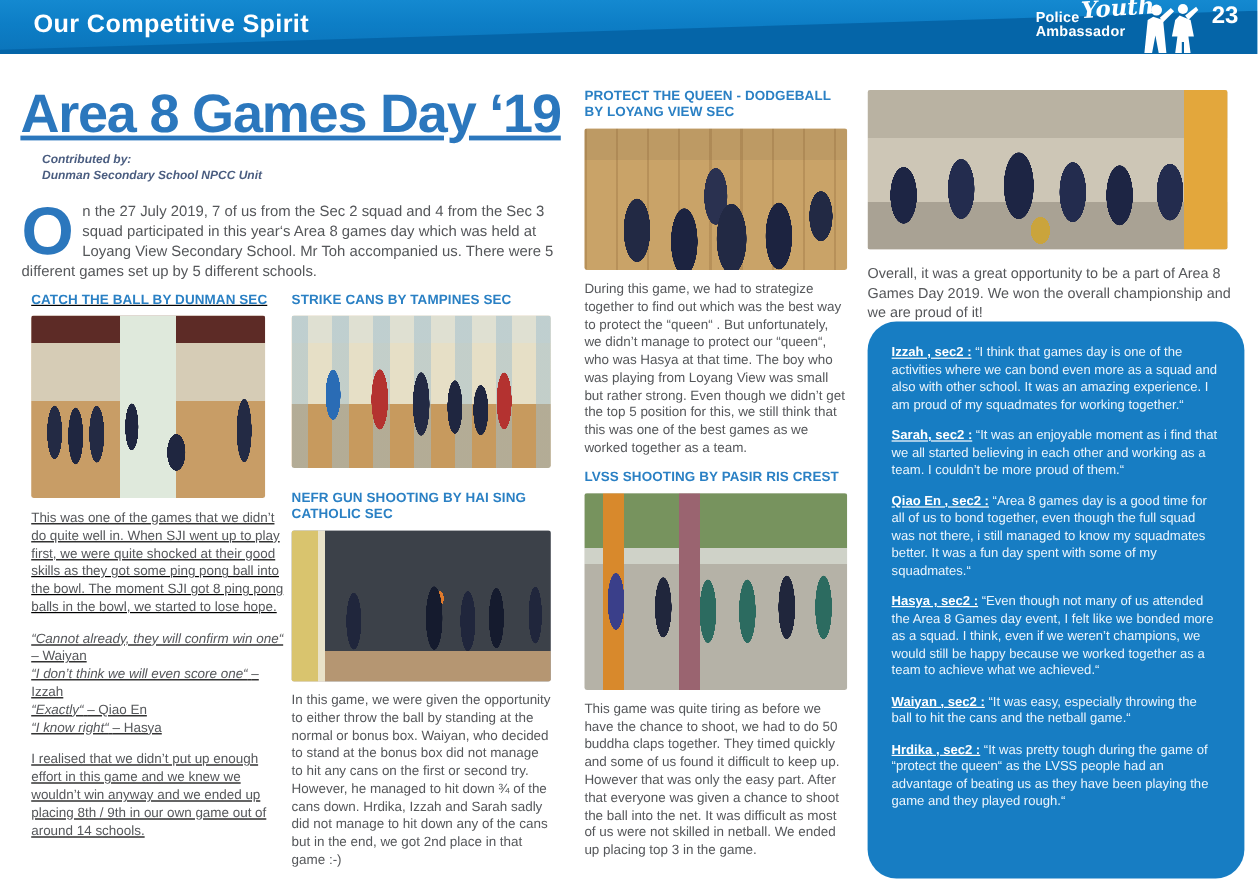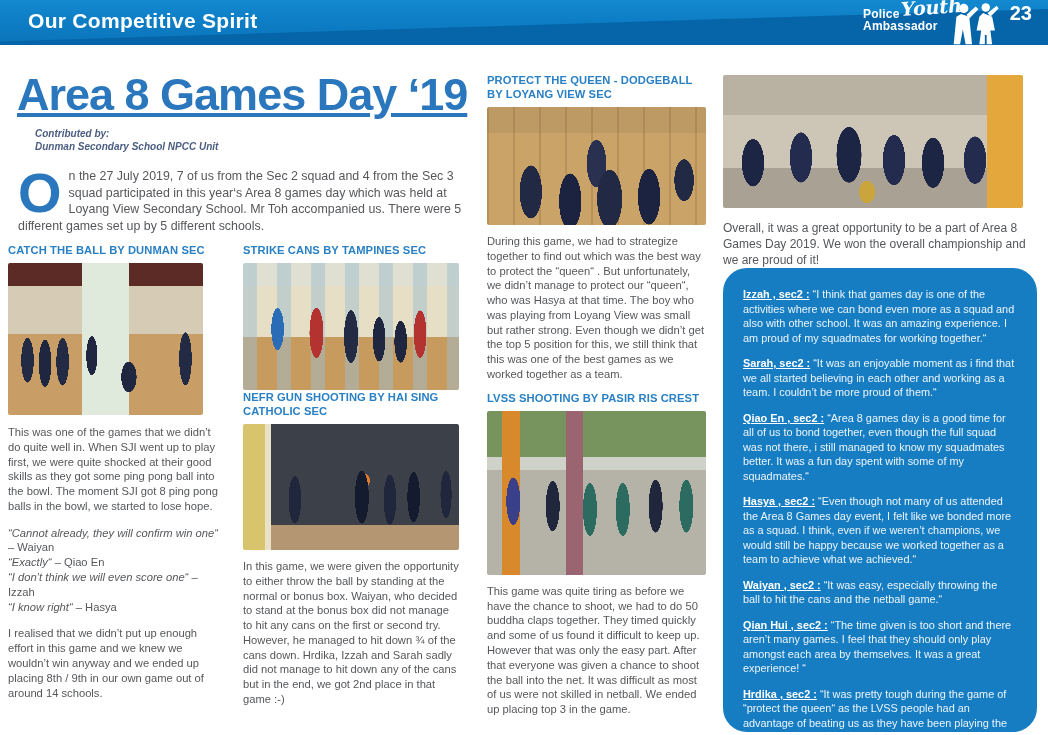--- a/index.html
+++ b/index.html
@@ -31,21 +31,21 @@
     font-size:45px;font-weight:bold;letter-spacing:-1px;line-height:1.0;text-decoration:underline;}
   #byline{position:absolute;left:35px;top:127px;color:#4a5d80;font-size:10px;
     font-style:italic;font-weight:bold;line-height:1.3;}
   #intro{position:absolute;left:18px;top:168px;width:448px;color:#55575a;
     font-size:12.4px;line-height:1.34;}
   #intro .dropcap{float:left;color:#2b77bd;font-weight:bold;font-size:56px;
     line-height:46px;padding:2px 7px 0 0;}
 
   
   .col{position:absolute;}
-  #col1{left:8px;top:243px;width:212px;}
+  #col1{left:26px;top:243px;width:212px;text-decoration:underline;}
   #col2{left:243px;top:243px;width:216px;}
   #col3{left:487px;top:73px;width:219px;}
   #col4{left:723px;top:73px;width:314px;}
 
   #p1{width:195px;height:152px;margin-top:6px;
     background-color:#c89d66;
     background-image:
       radial-gradient(ellipse 9px 32px at 10% 64%, #232a44 69%, transparent 70%),
       radial-gradient(ellipse 9px 34px at 19% 66%, #1f2640 69%, transparent 70%),
       radial-gradient(ellipse 9px 34px at 28% 65%, #232a44 69%, transparent 70%),
@@ -107,21 +107,21 @@
       radial-gradient(ellipse 18px 40px at 42% 60%, #1d2544 69%, transparent 70%),
       radial-gradient(ellipse 16px 36px at 57% 64%, #232c4e 69%, transparent 70%),
       radial-gradient(ellipse 16px 36px at 70% 66%, #1d2544 69%, transparent 70%),
       radial-gradient(ellipse 16px 34px at 84% 64%, #232c4e 69%, transparent 70%),
       radial-gradient(ellipse 10px 14px at 48% 88%, #caa43c 80%, transparent 81%),
       linear-gradient(90deg, transparent 0 88%, #e3a73c 88% 100%),
       linear-gradient(180deg, #b9b2a2 0 30%, #cdc6b6 30% 70%, #a9a294 70% 100%);} .gap12{height:12px;}
   .quoteline{color:#55575a;font-size:11.2px;line-height:1.32;}
   .quoteline .q{font-style:italic;}
   #col1 .body-txt{margin-top:10px;}
-  #col2 .h2b{margin-top:0;}
+  #col2 .h2b{margin-top:18px;}
   #col2 .body-txt{margin-top:9px;}
   #col3 .body-txt{margin-top:9px;}
   #col3 .h2b{margin-top:9px;}
 
   #overall{margin-top:12px;color:#55575a;font-size:12px;line-height:1.34;width:308px;}
 
   
   #thoughts{position:absolute;left:723px;top:268px;width:314px;height:464px;
     background:#177dc3;border-radius:24px;box-sizing:border-box;padding:19px 20px;}
   #thoughts .t-head{color:#ffffff;font-weight:bold;font-size:12.6px;letter-spacing:.2px;margin-bottom:12px;}
@@ -164,22 +164,22 @@
   <div id="intro">
     <span class="dropcap">O</span><span>n the 27 July 2019, 7 of us from the Sec 2 squad and 4 from the Sec 3 squad participated in this year‘s Area 8 games day which was held at Loyang View Secondary School. Mr Toh accompanied us. There were 5 different games set up by 5 different schools.</span>
   </div>
 
   <div id="col1" class="col">
     <div class="h-section">CATCH THE BALL BY DUNMAN SEC</div>
     <div id="p1" class="photo"></div>
     <div class="body-txt">This was one of the games that we didn’t do quite well in. When SJI went up to play first, we were quite shocked at their good skills as they got some ping pong ball into the bowl. The moment SJI got 8 ping pong balls in the bowl, we started to lose hope.</div>
     <div class="gap12"></div>
     <div class="quoteline"><span class="q">“Cannot already, they will confirm win one“</span> <span>– Waiyan</span></div>
+    <div class="quoteline"><span class="q">“I don’t think we will even score one“</span> <span>– Izzah</span></div>
     <div class="quoteline"><span class="q">“Exactly“</span> <span>– Qiao En</span></div>
-    <div class="quoteline"><span class="q">“I don’t think we will even score one“</span> <span>– Izzah</span></div>
     <div class="quoteline"><span class="q">“I know right“</span> <span>– Hasya</span></div>
     <div class="gap12"></div>
     <div class="body-txt" style="margin-top:0">I realised that we didn’t put up enough effort in this game and we knew we wouldn’t win anyway and we ended up placing 8th / 9th in our own game out of around 14 schools.</div>
   </div>
 
   <div id="col2" class="col">
     <div class="h-section">STRIKE CANS BY TAMPINES SEC</div>
     <div id="p2" class="photo"></div>
     <div class="h-section h2b">NEFR GUN SHOOTING BY HAI SING CATHOLIC SEC</div>
     <div id="p3" class="photo"></div>
@@ -199,17 +199,16 @@
     <div id="p6" class="photo"></div>
     <div id="overall">Overall,  it was a great opportunity to be a part of Area 8 Games Day 2019. We won the overall championship and we are proud of it!</div>
   </div>
 
   <div id="thoughts">
     <div class="thought"><span class="t-name">Izzah , sec2 :</span><span> “I think that games day is one of the activities where we can bond even more as a squad and also with other school. It was an amazing experience. I am proud of my squadmates for working together.“</span></div>
     <div class="thought"><span class="t-name">Sarah, sec2 :</span><span> “It was an enjoyable moment as i find that we all started believing in each other and working as a team. I couldn’t be more proud of them.“</span></div>
     <div class="thought"><span class="t-name">Qiao En , sec2 :</span><span> “Area 8 games day is a good time for all of us to bond together, even though the full squad was not there, i still managed to know my squadmates better. It was a fun day spent with some of my squadmates.“</span></div>
     <div class="thought"><span class="t-name">Hasya , sec2 :</span><span> “Even though not many of us attended the Area 8 Games day event, I felt like we bonded more as a squad. I think, even if we weren’t champions, we would still be happy because we worked together as a team to achieve what we achieved.“</span></div>
     <div class="thought"><span class="t-name">Waiyan , sec2 :</span><span> “It was easy, especially throwing the ball to hit the cans and the netball game.“</span></div>
-    <div class="thought"><span class="t-name">Qian Hui , sec2 :</span><span> “The time given is too short and there aren’t many games. I feel that they should only play amongst each area by themselves. It was a great experience! “</span></div>
     <div class="thought"><span class="t-name">Hrdika , sec2 :</span><span> “It was pretty tough during the game of “protect the queen“ as the LVSS people had an advantage of beating us as they have been playing the game and they played rough.“</span></div>
   </div>
 
 </div>
 
 </body></html>

